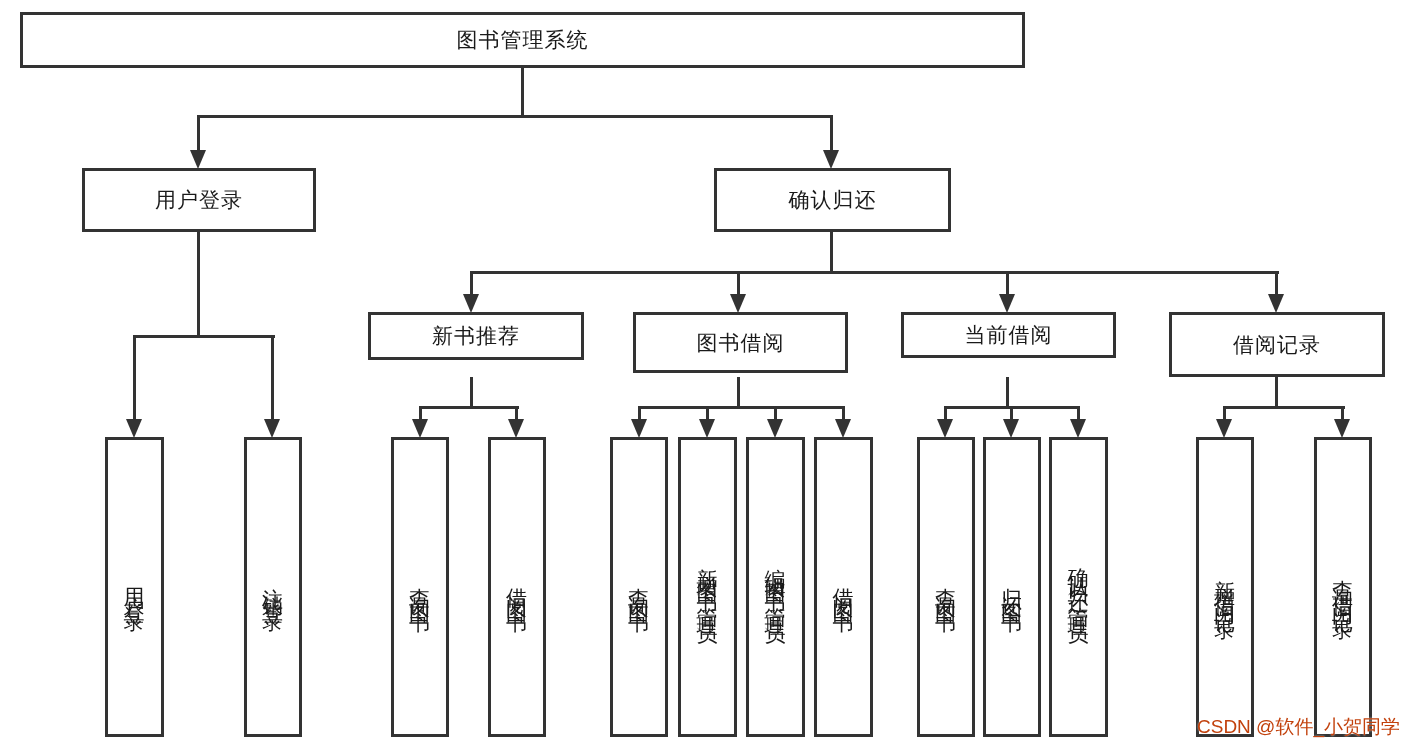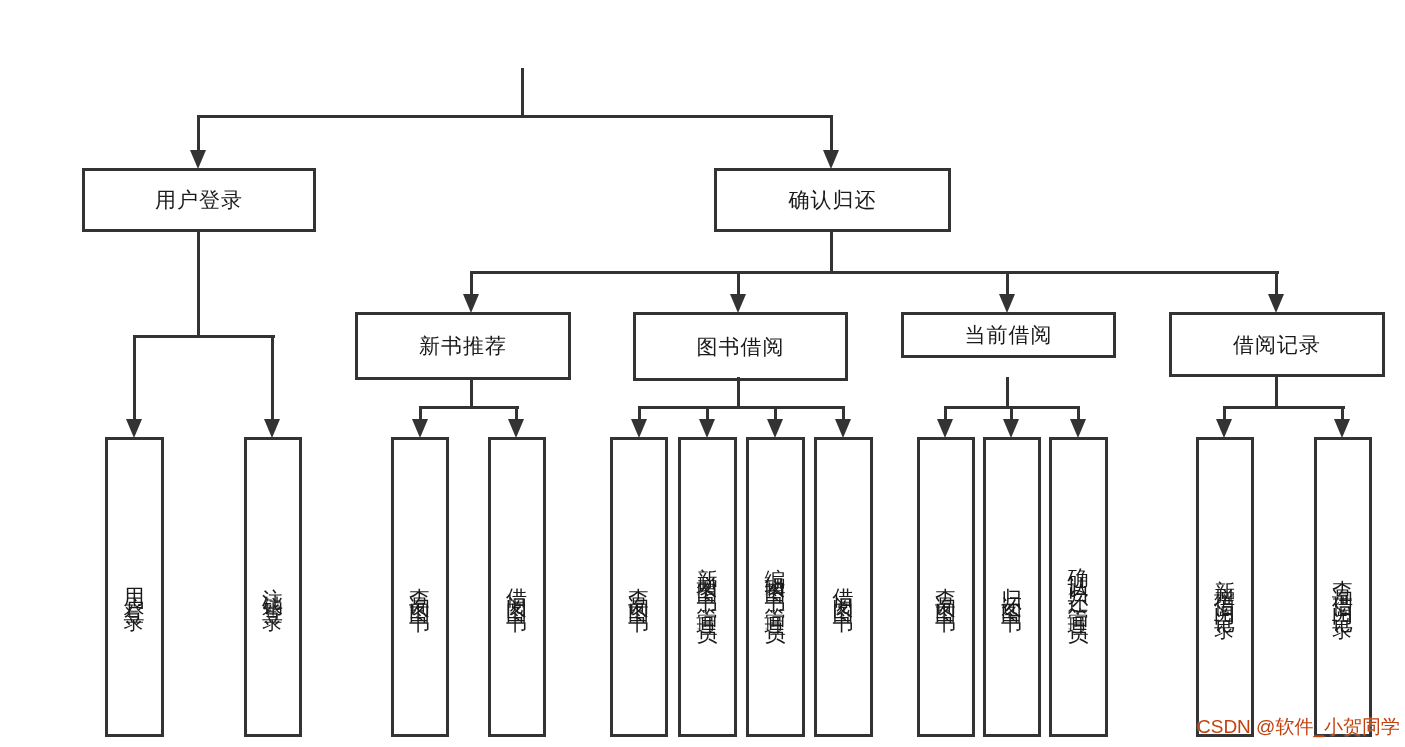--- a/index.html
+++ b/index.html
@@ -30,20 +30,23 @@
     font-size:19px; color:#c2410c; white-space:nowrap;
     text-shadow:0 0 2px rgba(255,255,255,0.85);
     margin-left:11px;
   }
 </style>
 </head>
 <body>
 
 <div class="stage">
 
+  <div class="box" style="left:20px;top:12px;width:1005px;height:56px">
+    <span class="hlabel">图书管理系统</span>
+  </div>
 
   <div class="vl" style="left:521px;top:68px;height:49px"></div>
   <div class="hl" style="left:197px;top:115px;width:636px"></div>
   <div class="vl" style="left:197px;top:115px;height:37px"></div>
   <div class="ah" style="left:190px;top:150px"></div>
   <div class="vl" style="left:830px;top:115px;height:37px"></div>
   <div class="ah" style="left:823px;top:150px"></div>
 
   <div class="box" style="left:82px;top:168px;width:234px;height:64px">
     <span class="hlabel">用户登录</span>
@@ -63,24 +66,24 @@
   <div class="hl" style="left:471px;top:271px;width:808px"></div>
   <div class="vl" style="left:470px;top:271px;height:26px"></div>
   <div class="ah" style="left:463px;top:294px"></div>
   <div class="vl" style="left:737px;top:271px;height:26px"></div>
   <div class="ah" style="left:730px;top:294px"></div>
   <div class="vl" style="left:1006px;top:271px;height:26px"></div>
   <div class="ah" style="left:999px;top:294px"></div>
   <div class="vl" style="left:1275px;top:271px;height:26px"></div>
   <div class="ah" style="left:1268px;top:294px"></div>
 
-  <div class="box" style="left:355px;top:312px;width:216px;height:68px">
+  <div class="box" style="left:368px;top:312px;width:216px;height:48px">
     <span class="hlabel">新书推荐</span>
   </div>
-  <div class="box" style="left:633px;top:312px;width:215px;height:69px">
+  <div class="box" style="left:633px;top:312px;width:215px;height:61px">
     <span class="hlabel">图书借阅</span>
   </div>
   <div class="box" style="left:901px;top:312px;width:215px;height:46px">
     <span class="hlabel">当前借阅</span>
   </div>
   <div class="box" style="left:1169px;top:312px;width:216px;height:65px">
     <span class="hlabel">借阅记录</span>
   </div>
 
   <div class="vl" style="left:470px;top:377px;height:32px"></div>

